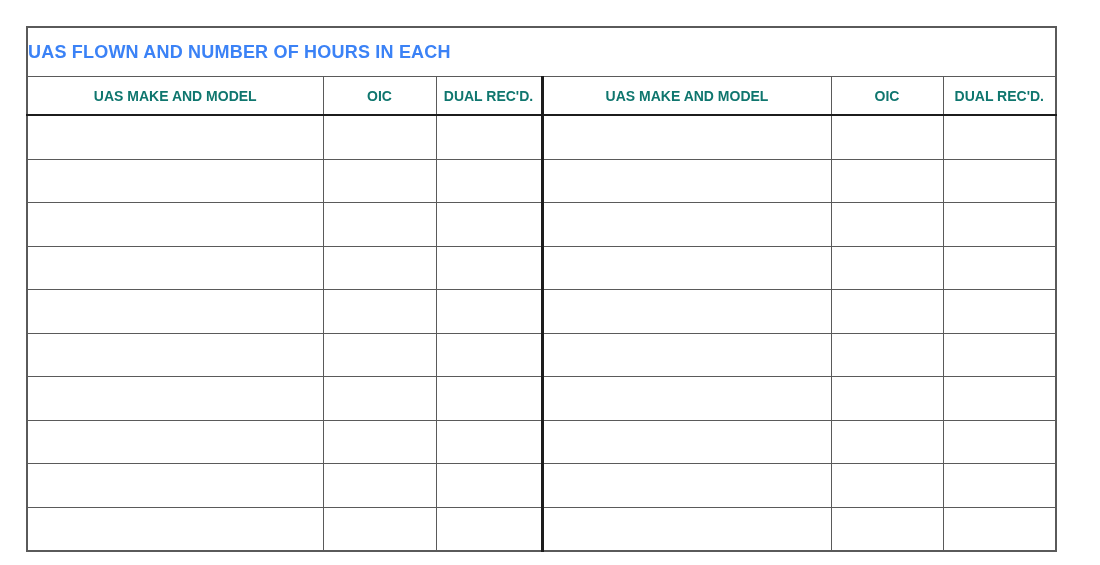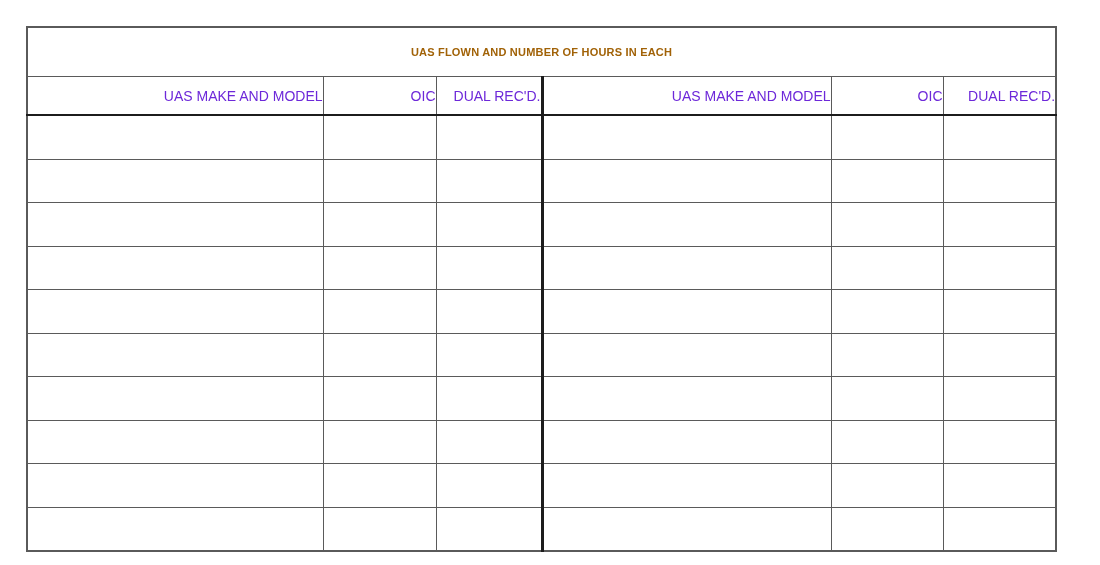--- a/index.html
+++ b/index.html
@@ -42,37 +42,36 @@
   .form-table td,
   .form-table th {
     padding: 0;
     margin: 0;
     background: #ffffff;
   }
 
   
   .title-cell {
     height: 48px;
+    vertical-align: middle;
+    font-size: 18px;
+    font-weight: bold;
+    letter-spacing: 0.2px;
+    color: #3b82f6;
+    border-bottom: 1.5px solid #5a5a5a;
+  }
+
+  
+  .col-head {
+    height: 37px;
     text-align: center;
     vertical-align: middle;
-    font-size: 11px;
+    font-size: 14px;
     font-weight: bold;
-    letter-spacing: 0.2px;
-    color: #a16207;
-    border-bottom: 1.5px solid #5a5a5a;
-  }
-
-  
-  .col-head {
-    height: 37px;
-    text-align: right;
-    vertical-align: middle;
-    font-size: 14px;
-    font-weight: normal;
-    color: #6d28d9;
+    color: #0f766e;
     border-bottom: 2.5px solid #1c1c1c;
     border-right: 1.5px solid #5a5a5a;
   }
   .col-head.half-divider {
     border-right: 3px solid #1c1c1c;
   }
   .col-head.col-end {
     border-right: none;
   }
 

